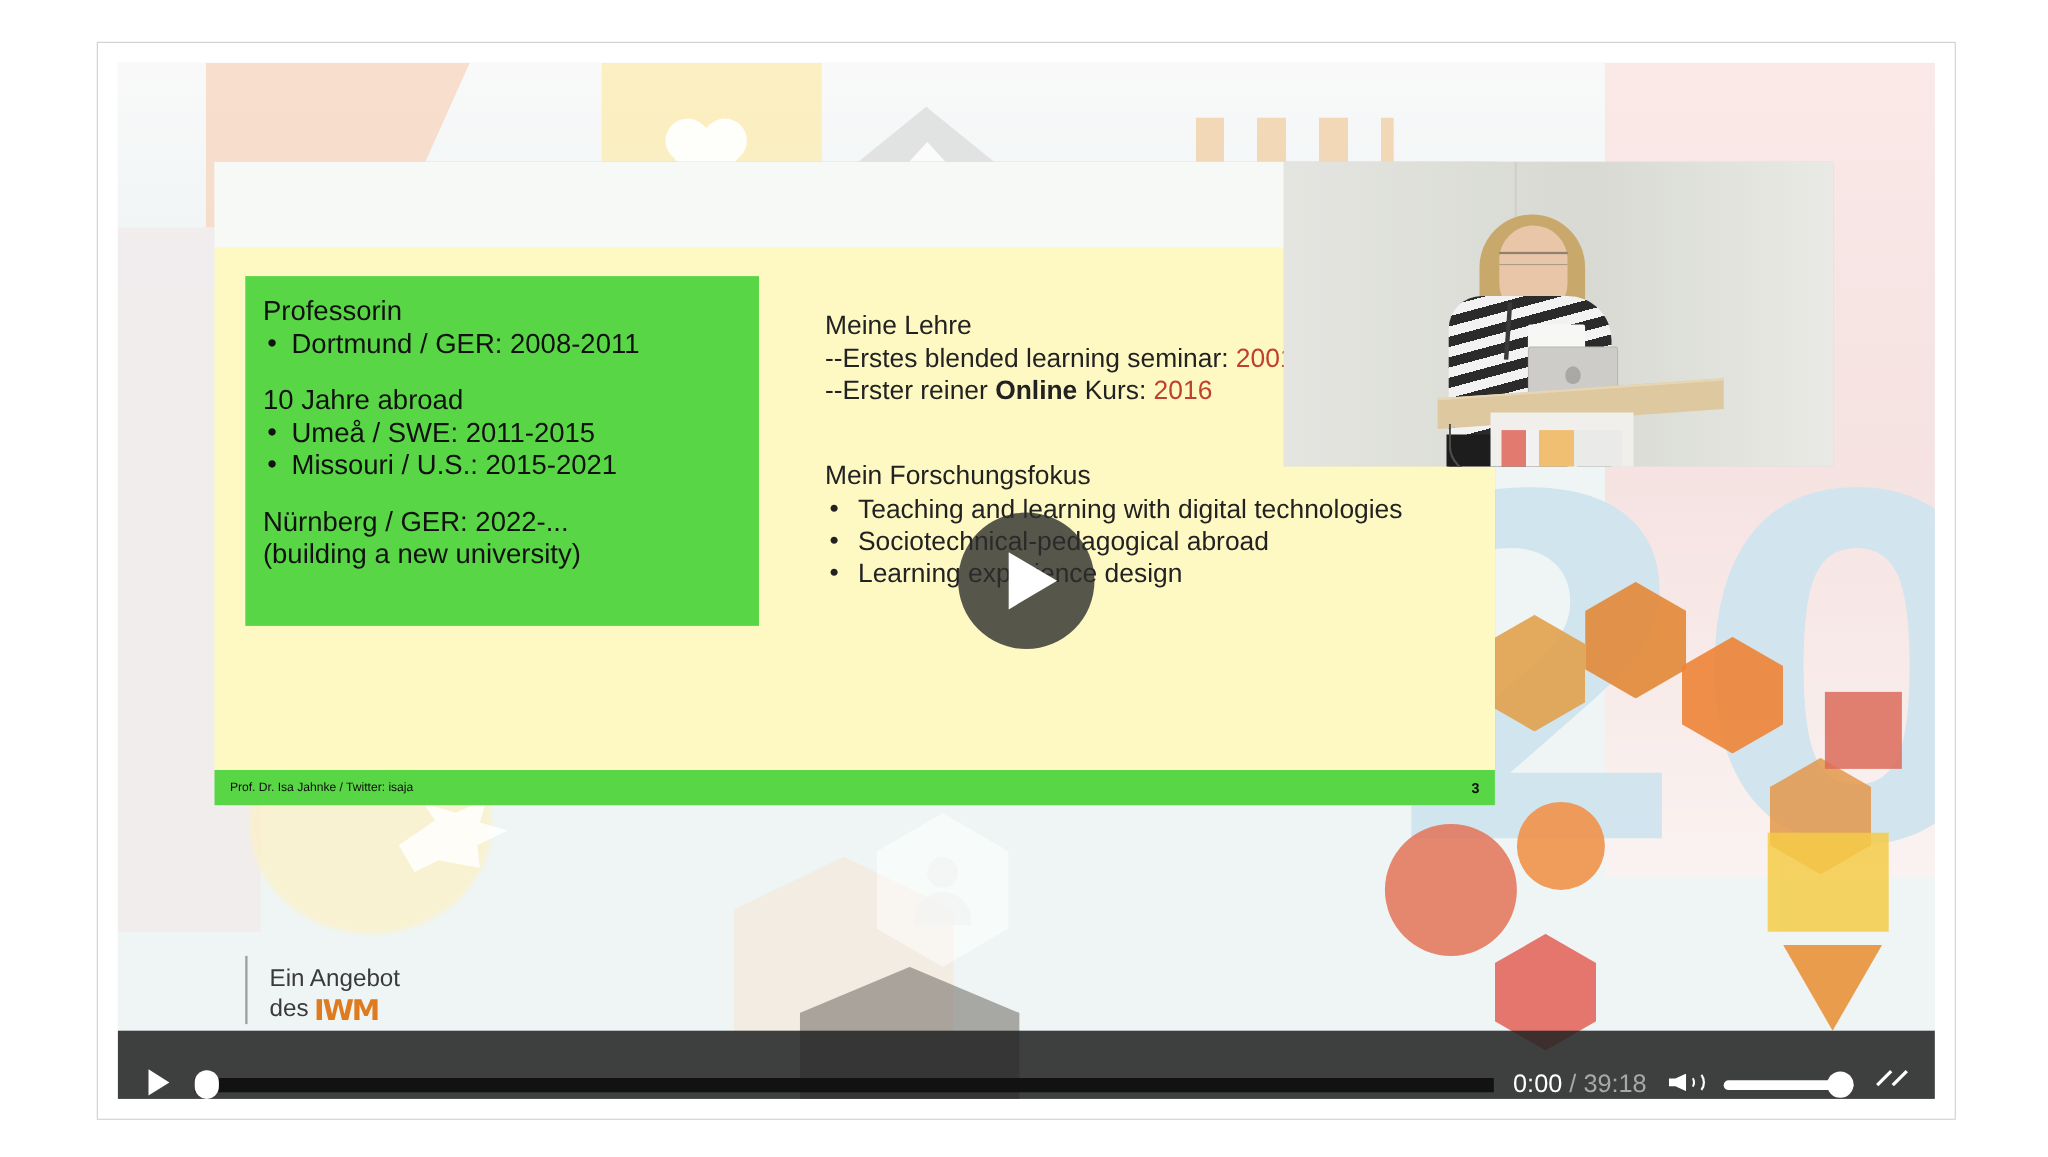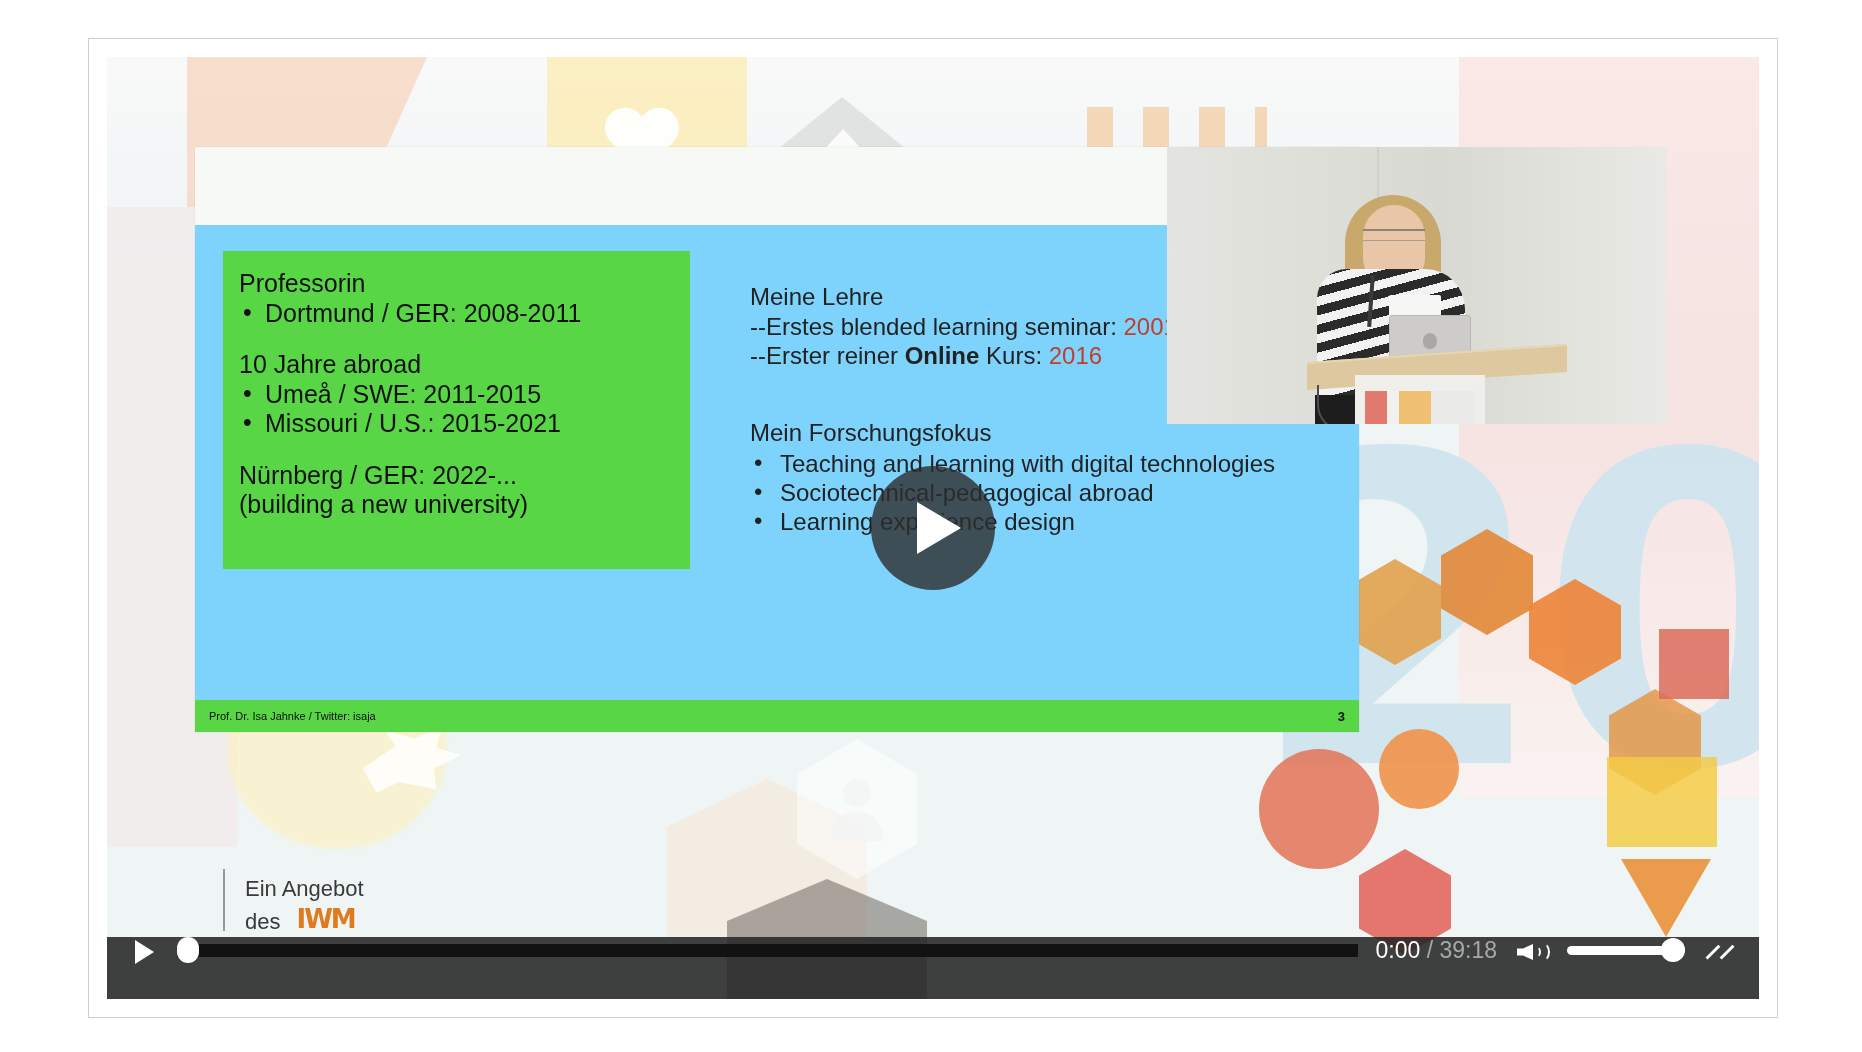--- a/index.html
+++ b/index.html
@@ -157,21 +157,21 @@
     background: #f7f9f6;
   }
   .utn-logo {
     position: absolute; right: 18px; top: 16px;
     font-size: 38px; letter-spacing: 1px;
     color: #151515; font-weight: 400;
     font-family: "Liberation Sans", sans-serif;
   }
   .slide-body {
     position: absolute; left: 0; top: 78px; right: 0; bottom: 32px;
-    background: #7dd3fc;
+    background: #fef9c3;
   }
   .green-box {
     position: absolute;
     left: 28px; top: 26px;
     width: 467px; height: 318px;
     background: #59d646;
     padding: 18px 16px 12px 16px;
   }
   .green-box .line {
     font-size: 25px;
@@ -337,21 +337,21 @@
     position: absolute; left: 0; bottom: -14px; width: 300px; height: 16px;
     border-bottom: 5px solid #7a4a16; border-radius: 0 0 50% 50%/0 0 100% 100%;
     opacity: .9;
   }
 
   
   .controls {
     position: absolute; left: 0; right: 0; bottom: 0;
     height: 62px;
     background: rgba(38,38,38,.88);
-    display: flex; align-items: flex-start;
+    display: flex; align-items: flex-end;
     padding: 0 22px;
     gap: 18px;
   }
   .ctl-play {
     width: 30px; height: 30px; flex: 0 0 auto;
     display: flex; align-items: center; justify-content: center;
     cursor: pointer;
   }
   .ctl-play .t {
     width: 0; height: 0;
@@ -454,21 +454,21 @@
             <div class="circ" style="left:0px;top:140px;width:110px;height:90px;background:#bfdcea;opacity:.9;border-radius:0"></div>
             <div class="circ" style="left:430px;top:190px;width:70px;height:70px;background:#d9604f;opacity:.85;border-radius:0"></div>
           </div>
         </div>
       </div>
 
       <div class="logo-band">
         <div class="et-rule"></div>
         <div class="et-sub">
           <div>Ein Angebot</div>
-          <div style="display:flex;align-items:flex-end;gap:16px">
+          <div style="display:flex;align-items:flex-start;gap:5px">
             <span>des</span>
             <span class="et-iwm">IWM</span>
           </div>
         </div>
       </div>
 
       <div class="slide">
         <div class="slide-head">
           <div class="utn-logo">UTN</div>
         </div>

